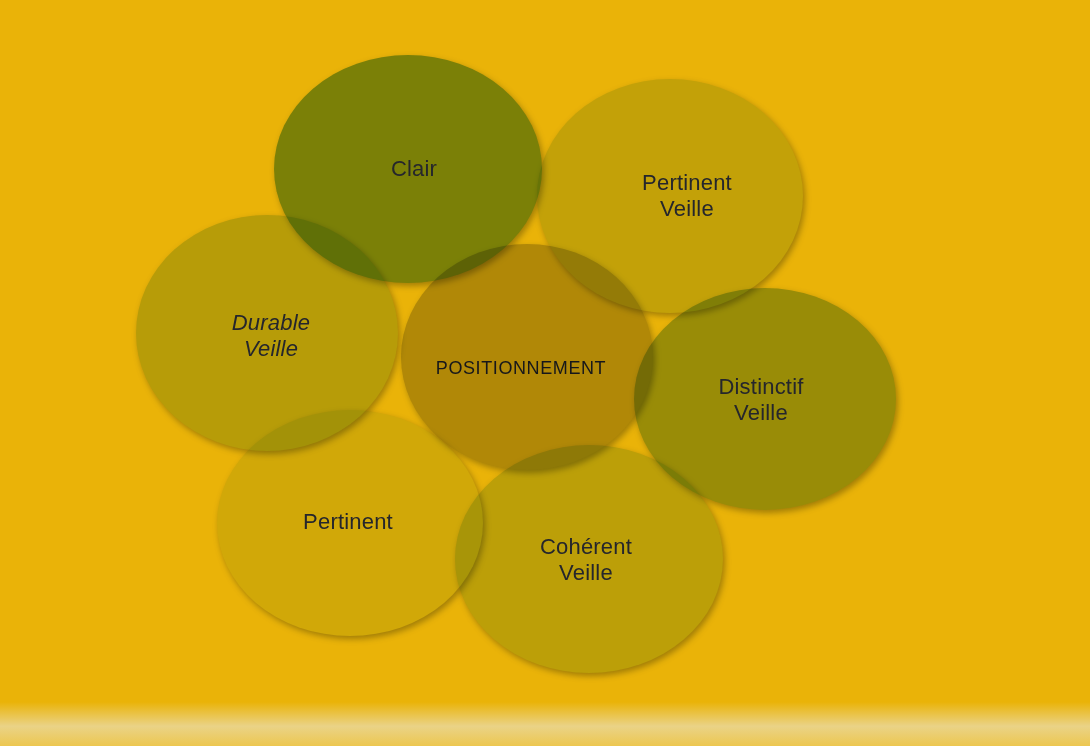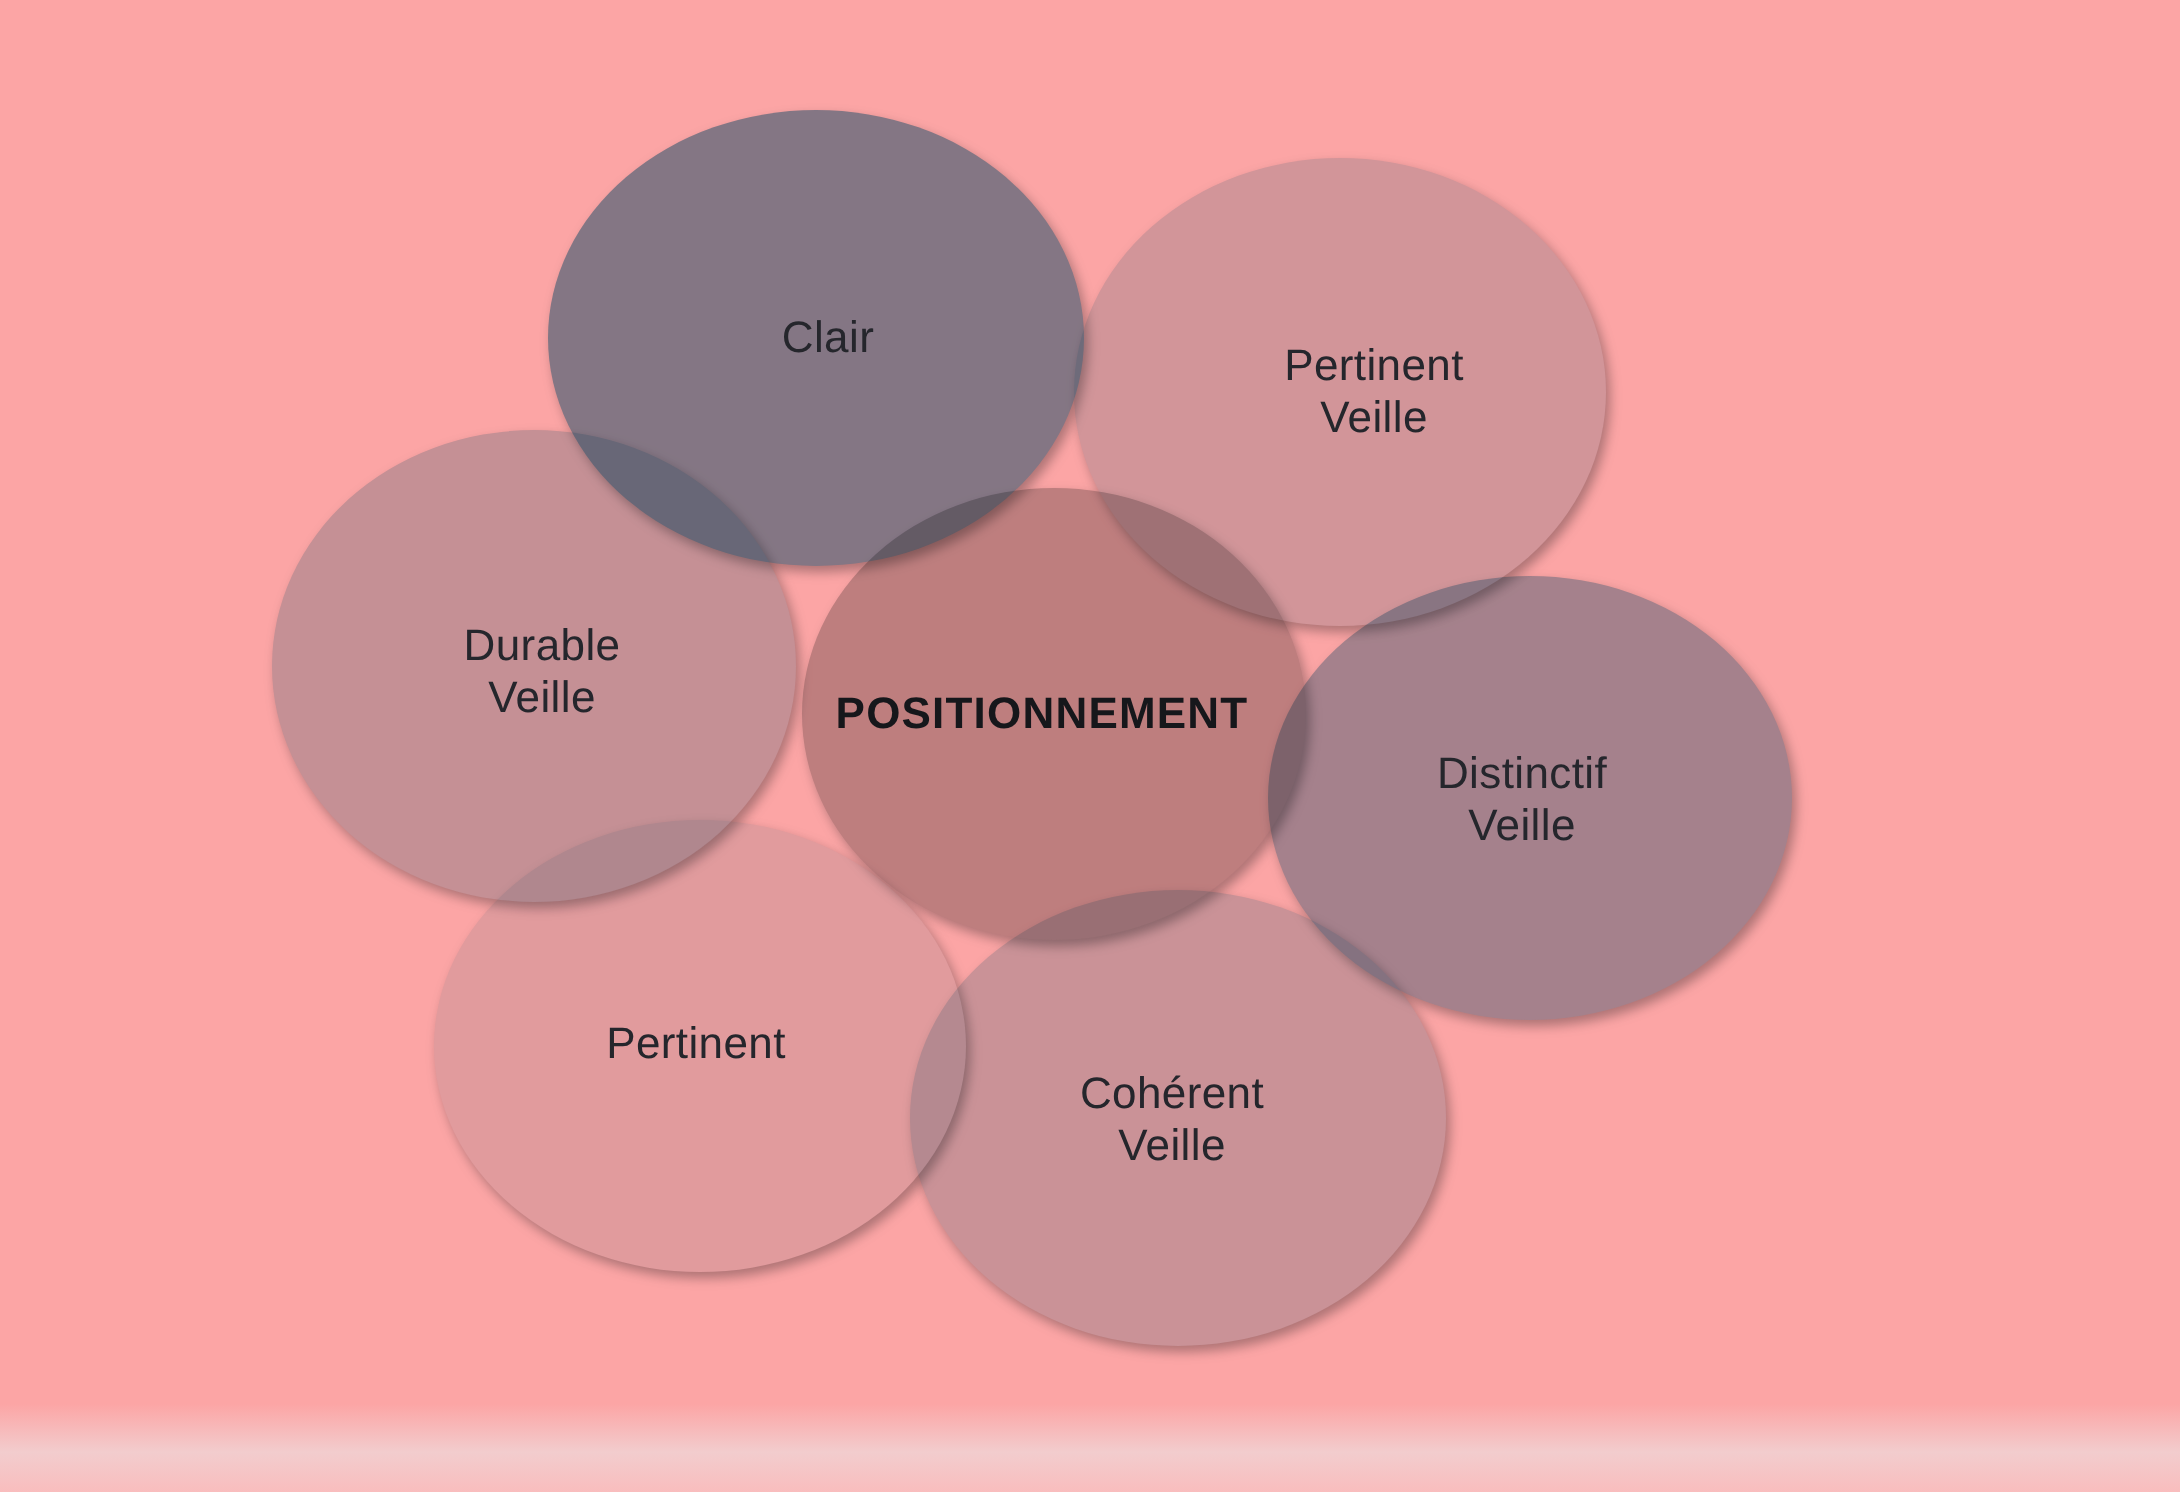--- a/index.html
+++ b/index.html
@@ -5,21 +5,21 @@
   html, body {
     margin: 0;
     padding: 0;
     background: #ffffff;
     font-family: "Liberation Sans", "DejaVu Sans", sans-serif;
   }
   .scene {
     position: relative;
     width: 1090px;
     height: 746px;
-    background: #fca5a5;
+    background: #eab308;
     overflow: hidden;
     isolation: isolate; 
   }
   .bubble {
     position: absolute;
     border-radius: 50%;
     mix-blend-mode: multiply;
     filter: drop-shadow(2px 3px 3px rgba(45, 50, 55, 0.38));
     z-index: 1;
   }
@@ -44,23 +44,23 @@
     z-index: 3;
   }
   .label.clair      { left: 414px; top: 169px; }
   .label.pertinent  { left: 667px; top: 196px; }
   .label.distinctif { left: 761px; top: 400px; }
   .label.durable    { left: 271px; top: 336px; }
   .label.attractif  { left: 348px; top: 522px; }
   .label.coherent   { left: 586px; top: 560px; }
 
   .label.title {
-    left: 521px; top: 357px;
-    font-weight: 700;
-    font-size: 22px;
+    left: 521px; top: 368px;
+    font-weight: 400;
+    font-size: 18px;
     letter-spacing: 0.6px;
     white-space: nowrap;
   }
 
   .bottom-fade {
     position: absolute;
     left: 0; right: 0; bottom: 0;
     height: 44px;
     z-index: 2;
     background: linear-gradient(180deg,
@@ -90,21 +90,21 @@
   <div class="bubble clair" style="background: rgb(134, 183, 204);"></div>
 
   <div class="label clair" style="color: rgb(37, 38, 44);">Clair</div>
 
   <div class="label pertinent" style="color: rgb(37, 38, 44); margin-left: 20px;">Pertinent
 Veille</div>
 
   <div class="label distinctif" style="color: rgb(37, 38, 44);">Distinctif
 Veille</div>
 
-  <div class="label durable" style="color: rgb(37, 38, 44);">Durable
+  <div class="label durable" style="color: rgb(37, 38, 44); font-style: italic;">Durable
 Veille</div>
 
   <div class="label attractif" style="color: rgb(37, 38, 44);">Pertinent</div>
 
   <div class="label coherent" style="color: rgb(37, 38, 44);">Cohérent
 Veille</div>
 
   <div class="label title" style="color: rgb(22, 23, 27);">POSITIONNEMENT</div>
 
   <div class="bottom-fade"></div>

